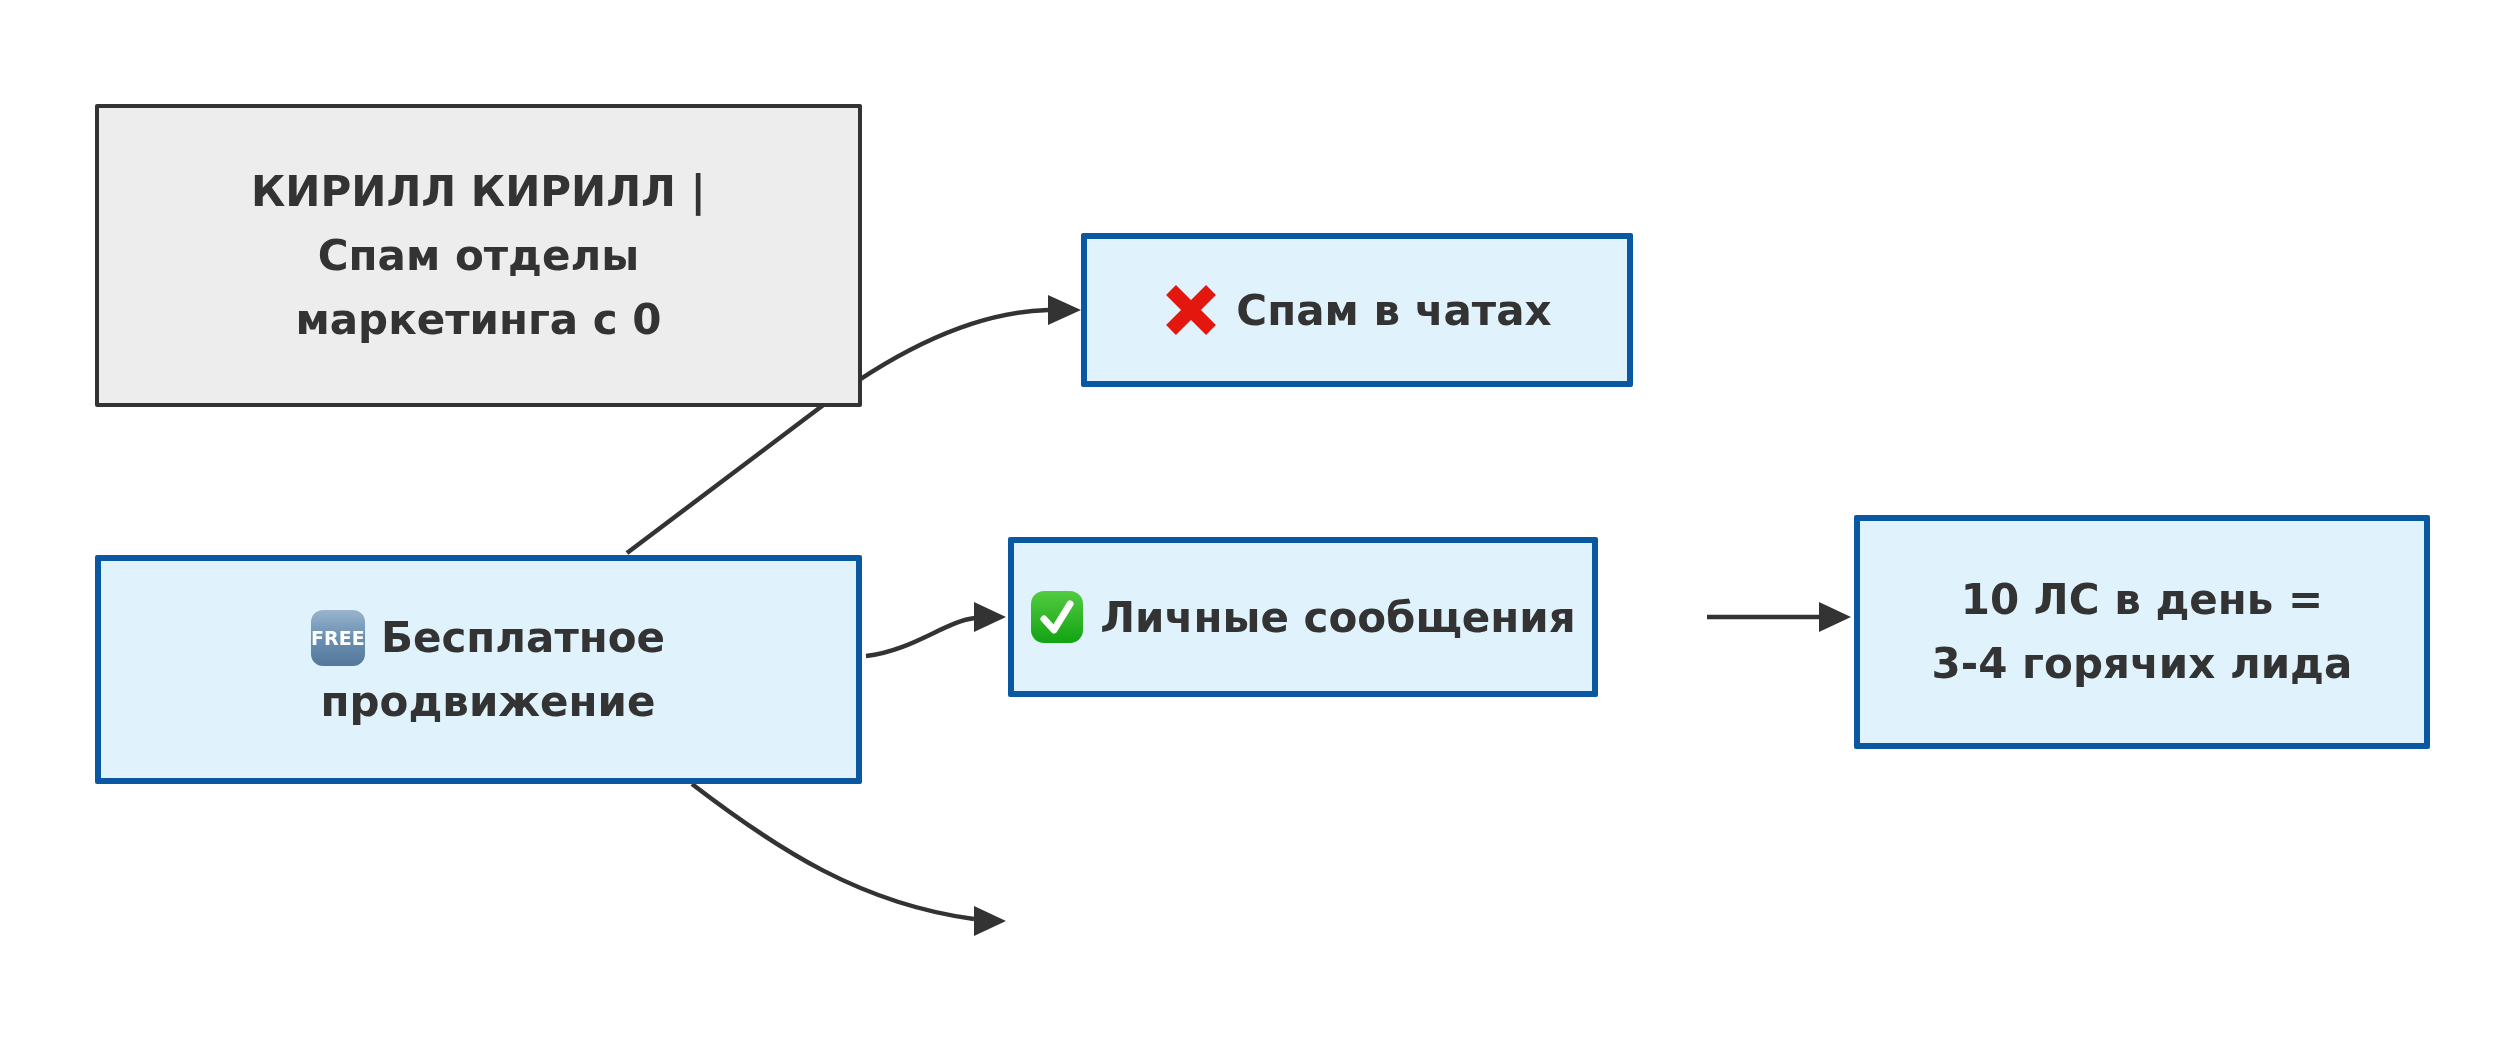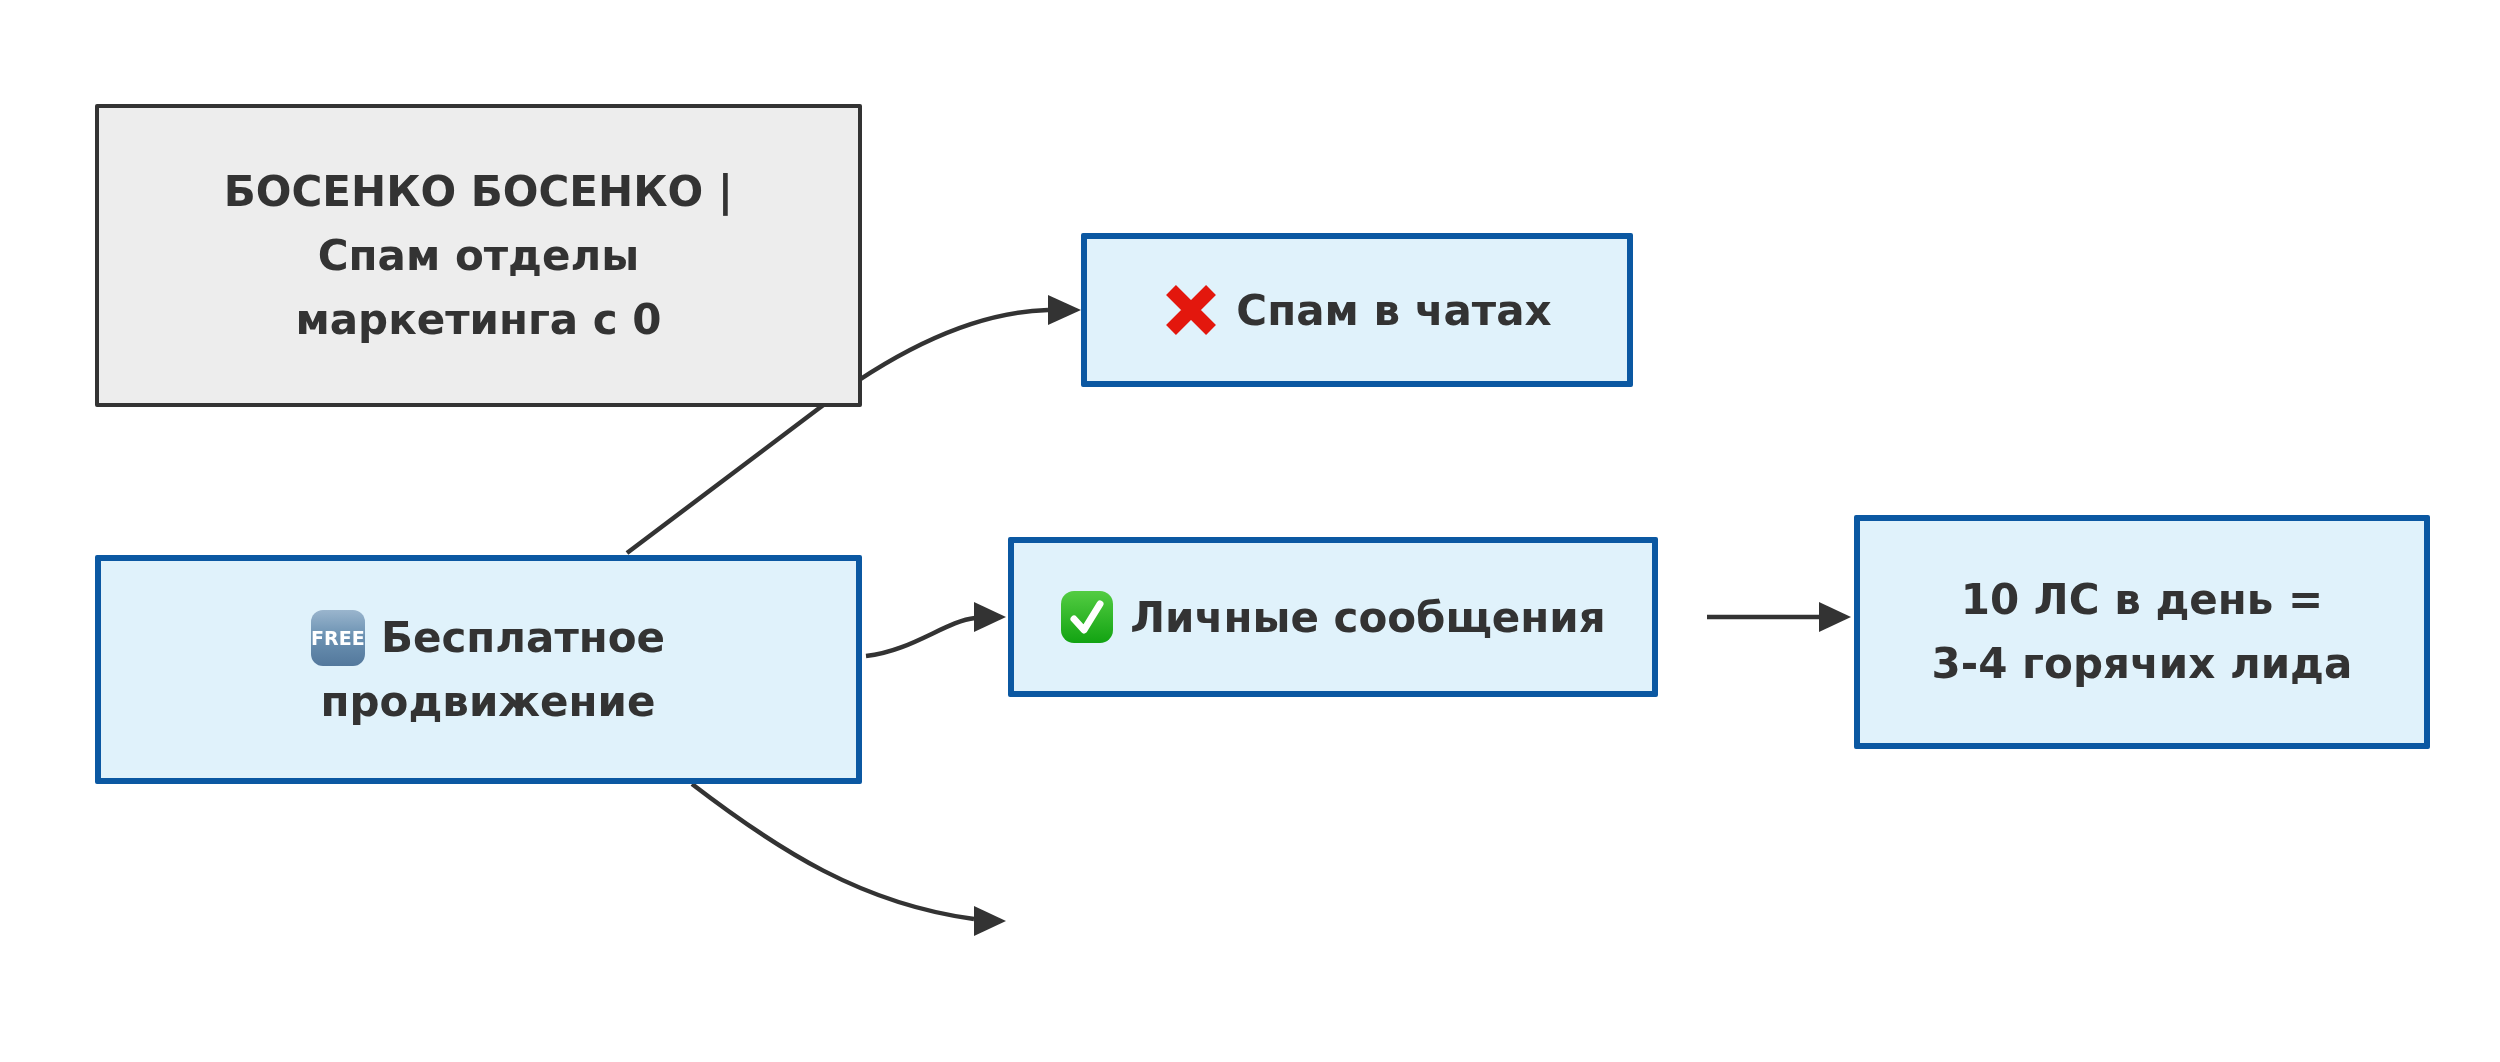--- a/index.html
+++ b/index.html
@@ -34,21 +34,21 @@
     font-size: 42px;
     color: #333333;
   }
   .node-gray {
     background: #ededed;
     border: 4px solid #333333;
   }
   .n-profile { left: 95px;  top: 104px; width: 767px; height: 303px; }
   .n-free    { left: 95px;  top: 555px; width: 767px; height: 229px; padding-left: 19px; }
   .n-spam    { left: 1081px; top: 233px; width: 552px; height: 154px; }
-  .n-dm      { left: 1008px; top: 537px; width: 650px; height: 160px; }
+  .n-dm      { left: 1008px; top: 537px; width: 590px; height: 160px; }
   .n-partner { left: 1008px; top: 842px; width: 698px; height: 159px; }
   .n-result  { left: 1854px; top: 499px; width: 576px; height: 234px; margin-top: 16px; }
   .lines {
     display: flex;
     flex-direction: column;
     align-items: center;
     text-align: center;
     line-height: 64px;
   }
   .row {
@@ -92,21 +92,21 @@
       <polygon points="1006,921 974,906 974,936" fill="#333333" stroke="none"></polygon>
     </g>
     <g stroke="#333333" stroke-width="4.5" fill="none">
       <path d="M 1707 617 L 1819 617"></path>
       <polygon points="1851,617 1819,602 1819,632" fill="#333333" stroke="none"></polygon>
     </g>
   </svg>
 
   <div class="node node-gray n-profile">
     <div class="lines">
-      <span>БОСЕНКО БОСЕНКО |</span>
+      <span>КИРИЛЛ КИРИЛЛ |</span>
       <span>Спам отделы</span>
       <span>маркетинга с 0</span>
     </div>
   </div>
 
   <div class="node n-free">
     <div class="lines">
       <span class="row">
         <span class="free-badge">FREE</span>
         <span>Бесплатное</span>

